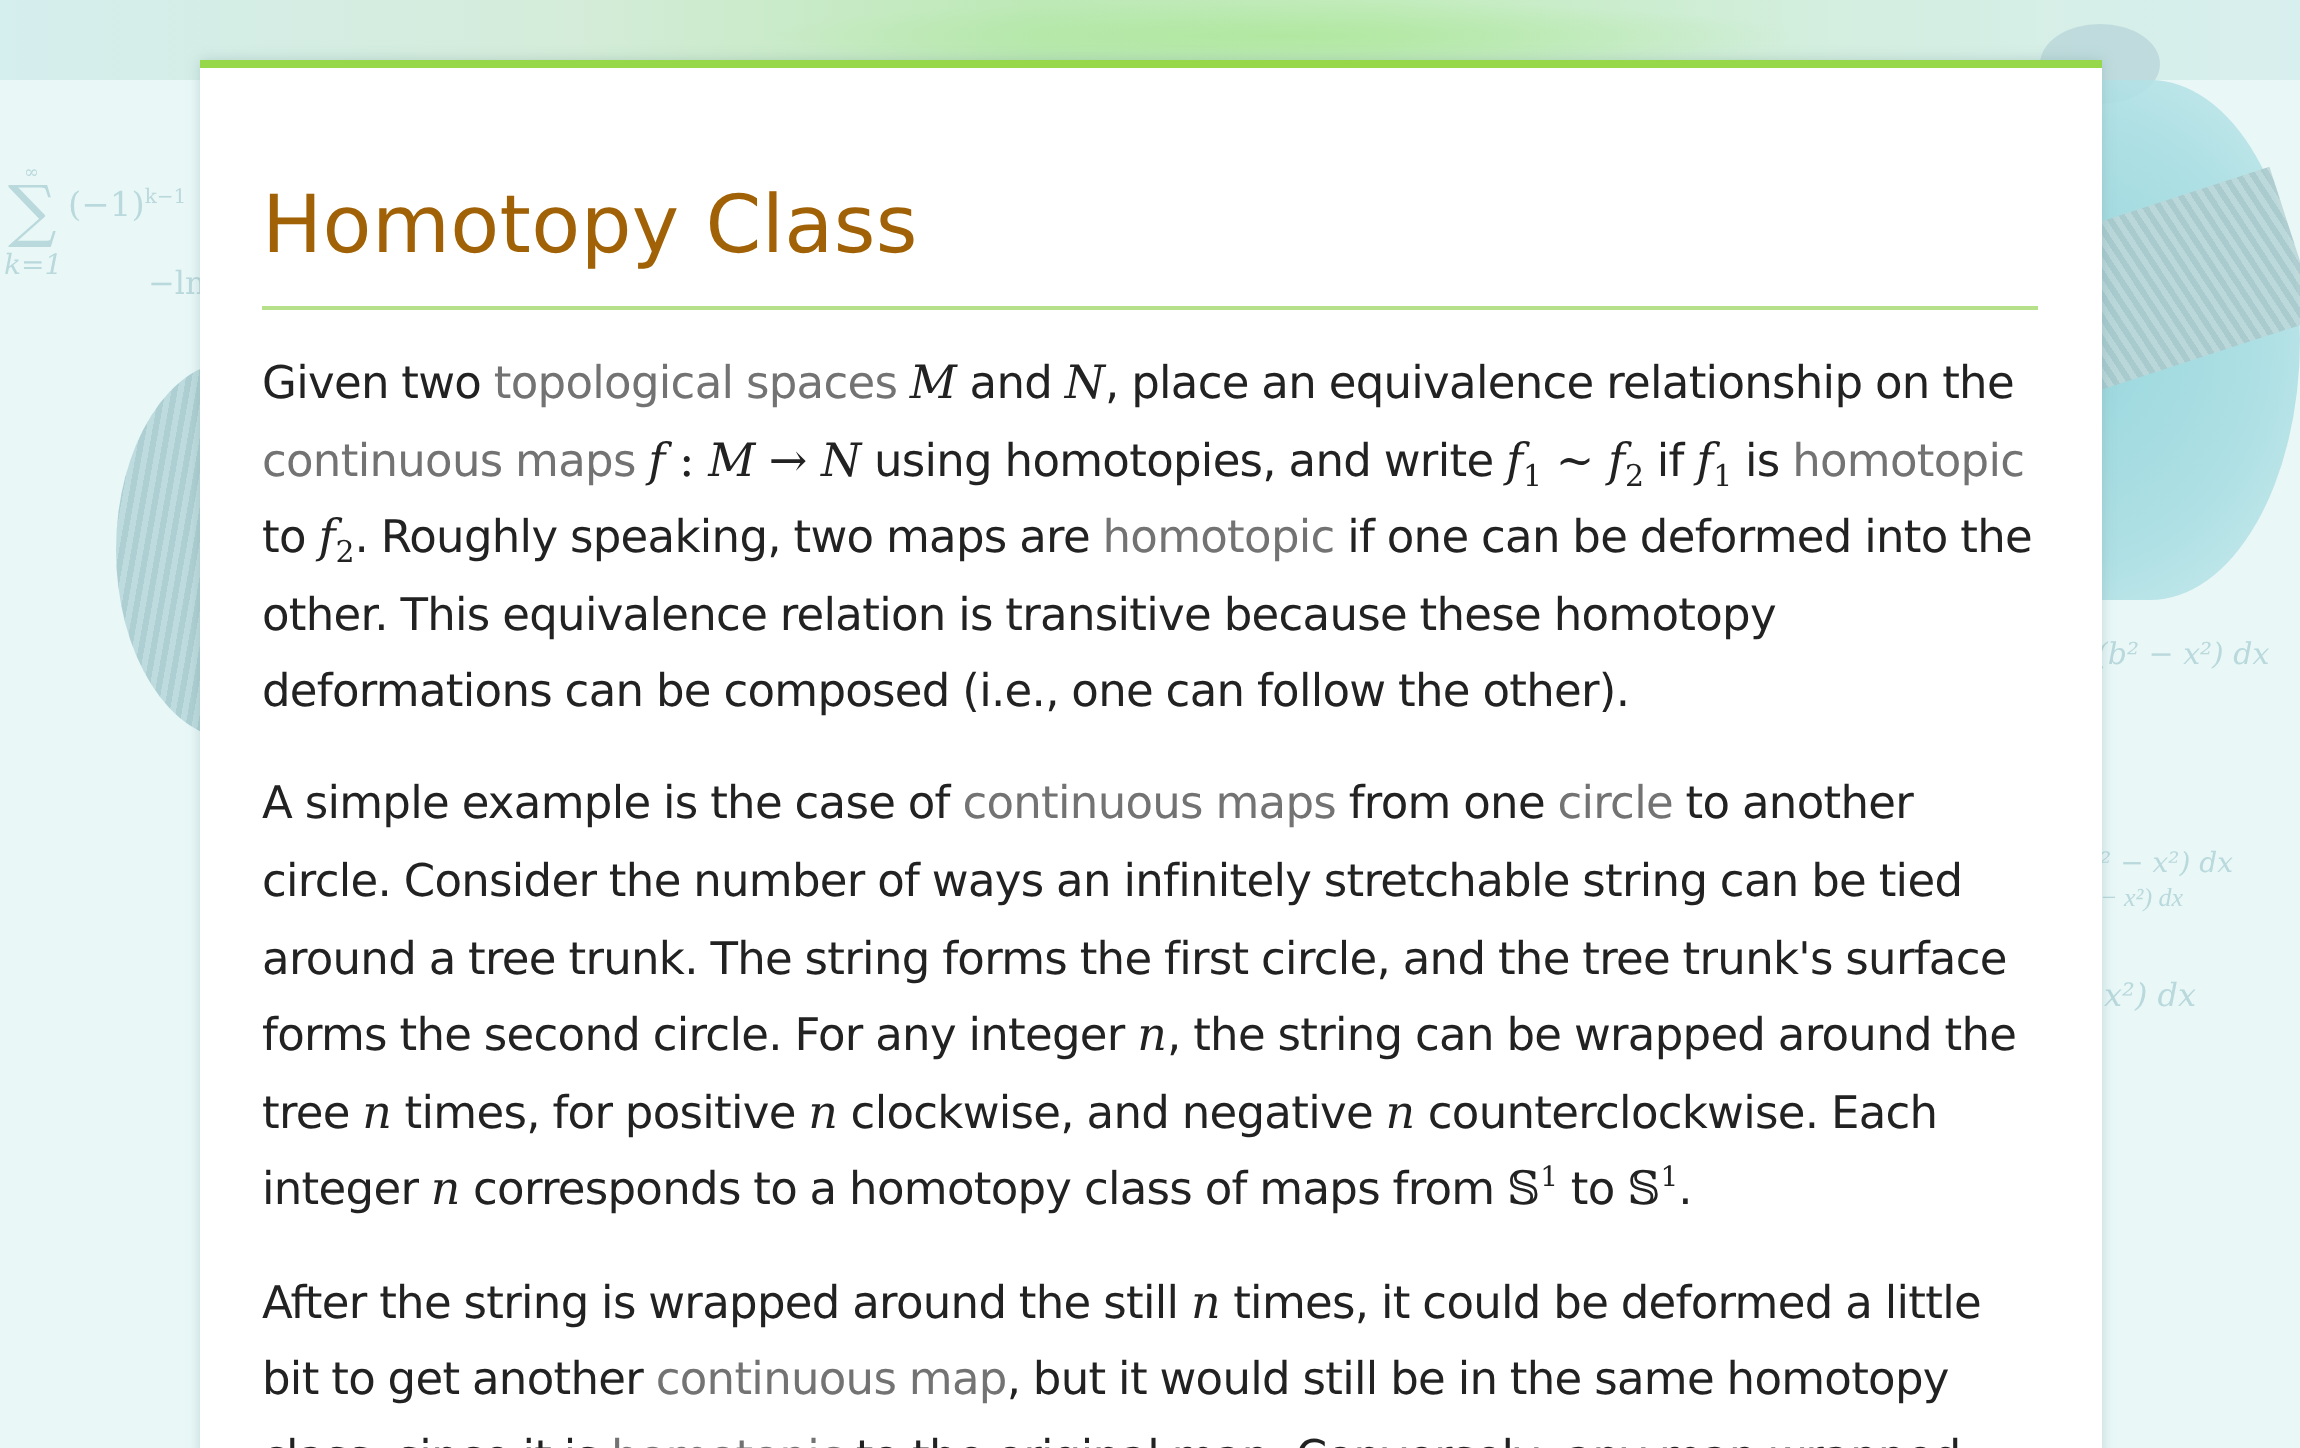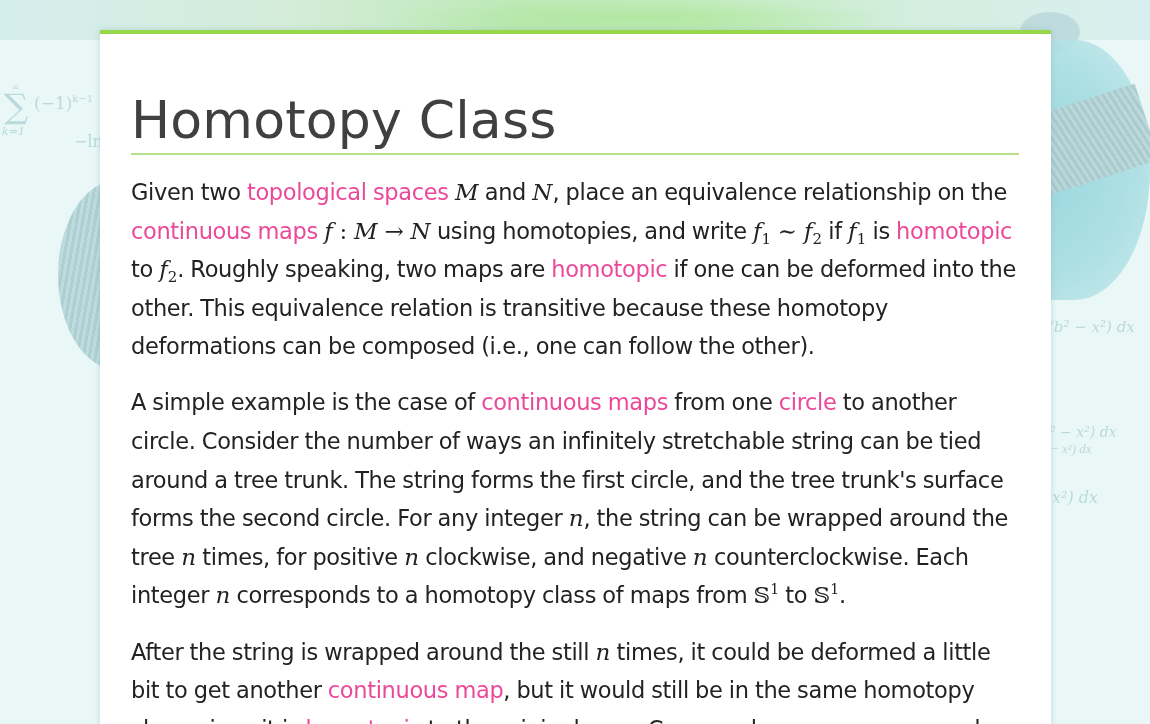--- a/index.html
+++ b/index.html
@@ -116,23 +116,23 @@
       color: #2a9cb0;
       font-weight: normal;
       position: relative;
       top: -1px;
     }
     .logo-tagline b { font-weight: bold; }
     .page-title {
       position: absolute;
       left: 31px; top: 56px;
       margin: 0;
-      font-size: 52px;
+      font-size: 40px;
       font-weight: normal;
-      color: #404040;
+      color: #a16207;
       letter-spacing: 0.2px;
       font-family: "DejaVu Sans", sans-serif;
     }
     .title-rule {
       position: absolute;
       left: 31px; top: 119px;
       width: 888px; height: 2px;
       background: #b7e08a;
     }
     .content {
@@ -143,21 +143,21 @@
       line-height: 38.6px;
       color: #222222;
       font-family: "DejaVu Sans", sans-serif;
       letter-spacing: -0.35px;
       word-spacing: -0.5px;
     }
     .content p {
       margin: 0 0 17.5px 0;
     }
     .content a {
-      color: #ec4899;
+      color: #737373;
       text-decoration: none;
       cursor: pointer;
     }
     .math {
       font-family: "DejaVu Serif", serif;
       font-style: italic;
       font-size: 23px;
       letter-spacing: 0;
     }
     .math sub { font-size: 15px; font-style: normal; vertical-align: -5px; line-height: 0; }
@@ -167,21 +167,21 @@
 </head>
 <body>
 
 <div class="bg-top"></div>
 <div class="bg-top-glow"></div>
 
 <div class="bg-math" style="left:4px; top:86px; font-size:34px;">
   <span style="font-style:normal;">∑</span>
 </div>
 <div class="bg-math" style="left:12px; top:82px; font-size:9px;">∞</div>
-<div class="bg-math" style="left:2px; top:125px; font-size:11px;">k=1</div>
+<div class="bg-math" style="left:2px; top:125px; font-size:14px;">k=1</div>
 <div class="bg-math" style="left:34px; top:93px; font-size:17px; font-style:normal;">(−1)<sup style="font-size:10px; ">k−1</sup></div>
 <div class="bg-math" style="left:74px; top:132px; font-size:16px; font-style:normal;text-align:center;">−ln</div>
 
 <div class="bg-shape-left"></div>
 <div class="bg-shape-right3"></div>
 <div class="bg-shape-right1"></div>
 <div class="bg-shape-right2"></div>
 
 <div class="bg-math" style="left:1048px; top:318px; font-size:15px;">(b² − x²)  dx</div>
 <div class="bg-math" style="left:1050px; top:384px; font-size:14px;margin-top:40px;">² − x²)  dx</div>

